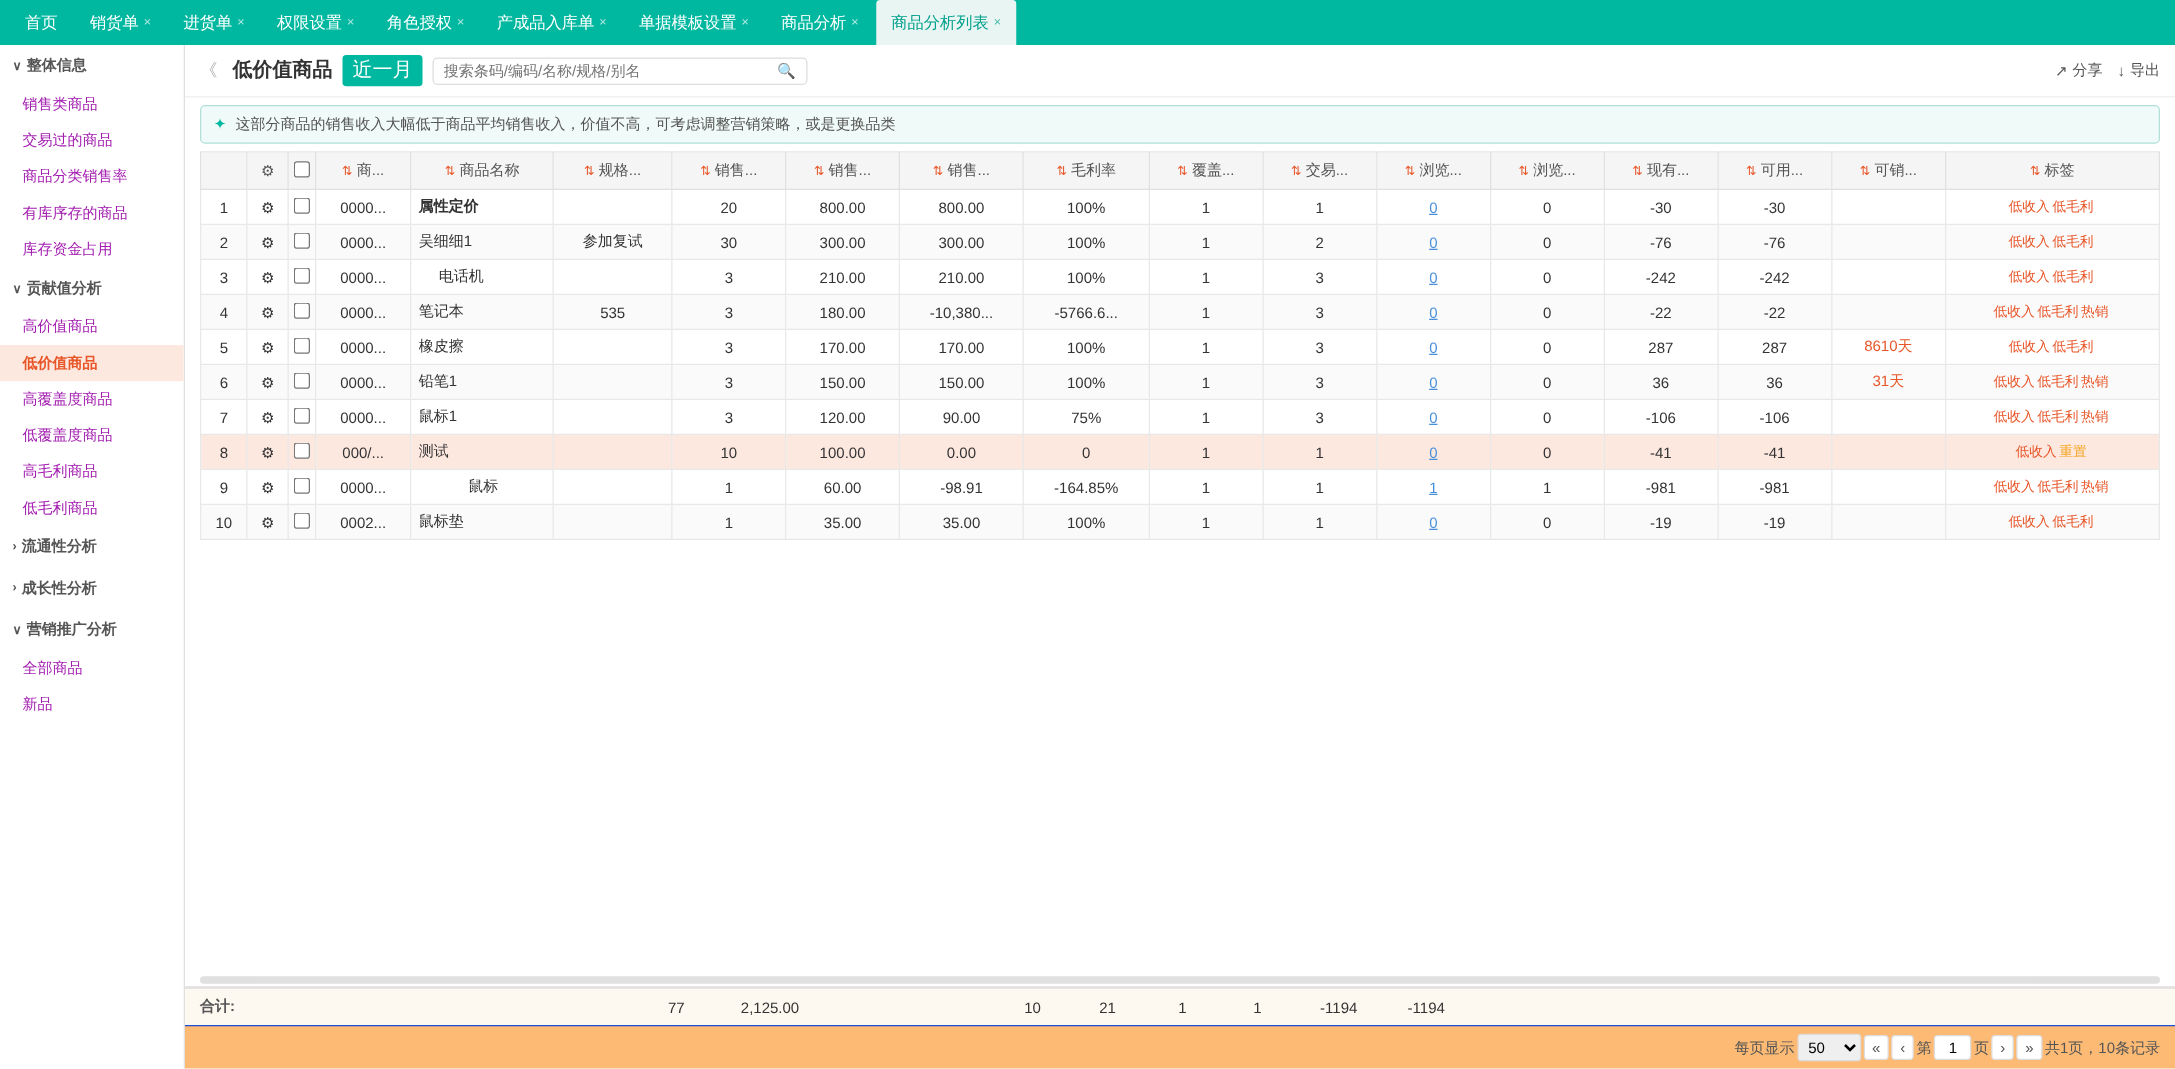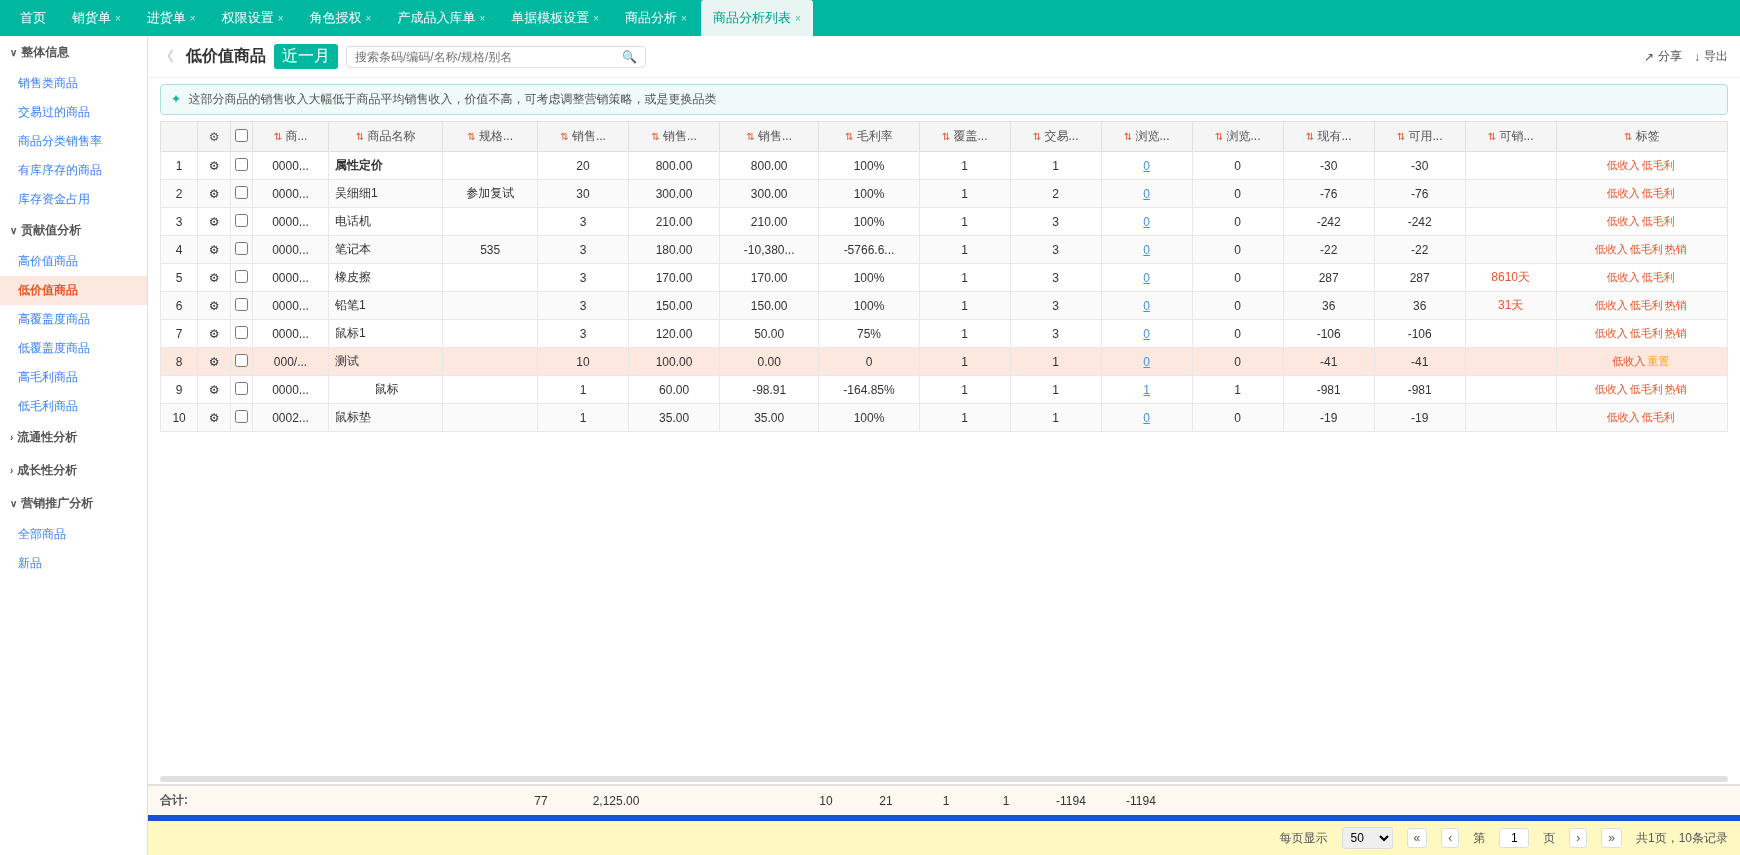--- a/index.html
+++ b/index.html
@@ -49,21 +49,21 @@
       padding: 8px 10px;
       color: #555;
       font-weight: bold;
       font-size: 12px;
       cursor: pointer;
       gap: 4px;
     }
     .sidebar-group-title .arrow { font-size: 10px; }
     .sidebar-item {
       padding: 6px 10px 6px 18px;
-      color: #3b82f6;
+      color: #a21caf;
       cursor: pointer;
       font-size: 12px;
     }
     .sidebar-item.active { background: #fde8e0; color: #e8572a; font-weight: bold; }
 
     
     .content-area {
       flex: 1;
       display: flex;
       flex-direction: column;
@@ -194,24 +194,24 @@
       flex-shrink: 0;
     }
     .total-label { font-weight: bold; color: #555; margin-right: 8px; }
 
     
     .pagination-bar {
       display: flex;
       align-items: center;
       justify-content: flex-end;
       padding: 6px 12px;
-      gap: 14px;
-      font-size: 12px;
-      border-top: 6px solid #1d4ed8;
-      background: #fef9c3;
+      gap: 2px;
+      font-size: 12px;
+      border-top: 1px solid #1d4ed8;
+      background: #fdba74;
       flex-shrink: 0;
     }
     .pagination-bar .pg-label { color: #555; }
     .pg-select {
       border: 1px solid #ddd;
       border-radius: 3px;
       padding: 2px 4px;
       font-size: 12px;
     }
     .pg-btn {
@@ -450,21 +450,21 @@
       <td style="color:#e8572a;"></td>
       <td><span class="tag-red tag-space">低收入</span><span class="tag-red tag-space">低毛利</span></td>
     </tr>
             <tr>
       <td>3</td>
               <td>⚙</td>
       <td class="checkbox-cell">
         <input type="checkbox" style="">
       </td>
       <td>0000...</td>
-      <td style="text-align:left;padding-left:6px;">电话机</td>
+      <td style="text-align:left;padding-left:22px;">电话机</td>
       <td></td>
       <td>3</td>
       <td>210.00</td>
       <td>210.00</td>
       <td>100%</td>
       <td>1</td>
       <td>3</td>
       <td><span class="link-style">0</span></td>
       <td>0</td>
       <td>-242</td>
@@ -542,21 +542,21 @@
       <td>7</td>
               <td>⚙</td>
       <td class="checkbox-cell">
         <input type="checkbox" style="">
       </td>
       <td>0000...</td>
       <td style="text-align:left;padding-left:6px;">鼠标1</td>
       <td></td>
       <td>3</td>
       <td>120.00</td>
-      <td>50.00</td>
+      <td>90.00</td>
       <td>75%</td>
       <td>1</td>
       <td>3</td>
       <td><span class="link-style">0</span></td>
       <td>0</td>
       <td>-106</td>
       <td>-106</td>
       <td style="color:#e8572a;"></td>
       <td><span class="tag-red tag-space">低收入</span><span class="tag-red tag-space">低毛利</span><span class="tag-red tag-space">热销</span></td>
     </tr>

